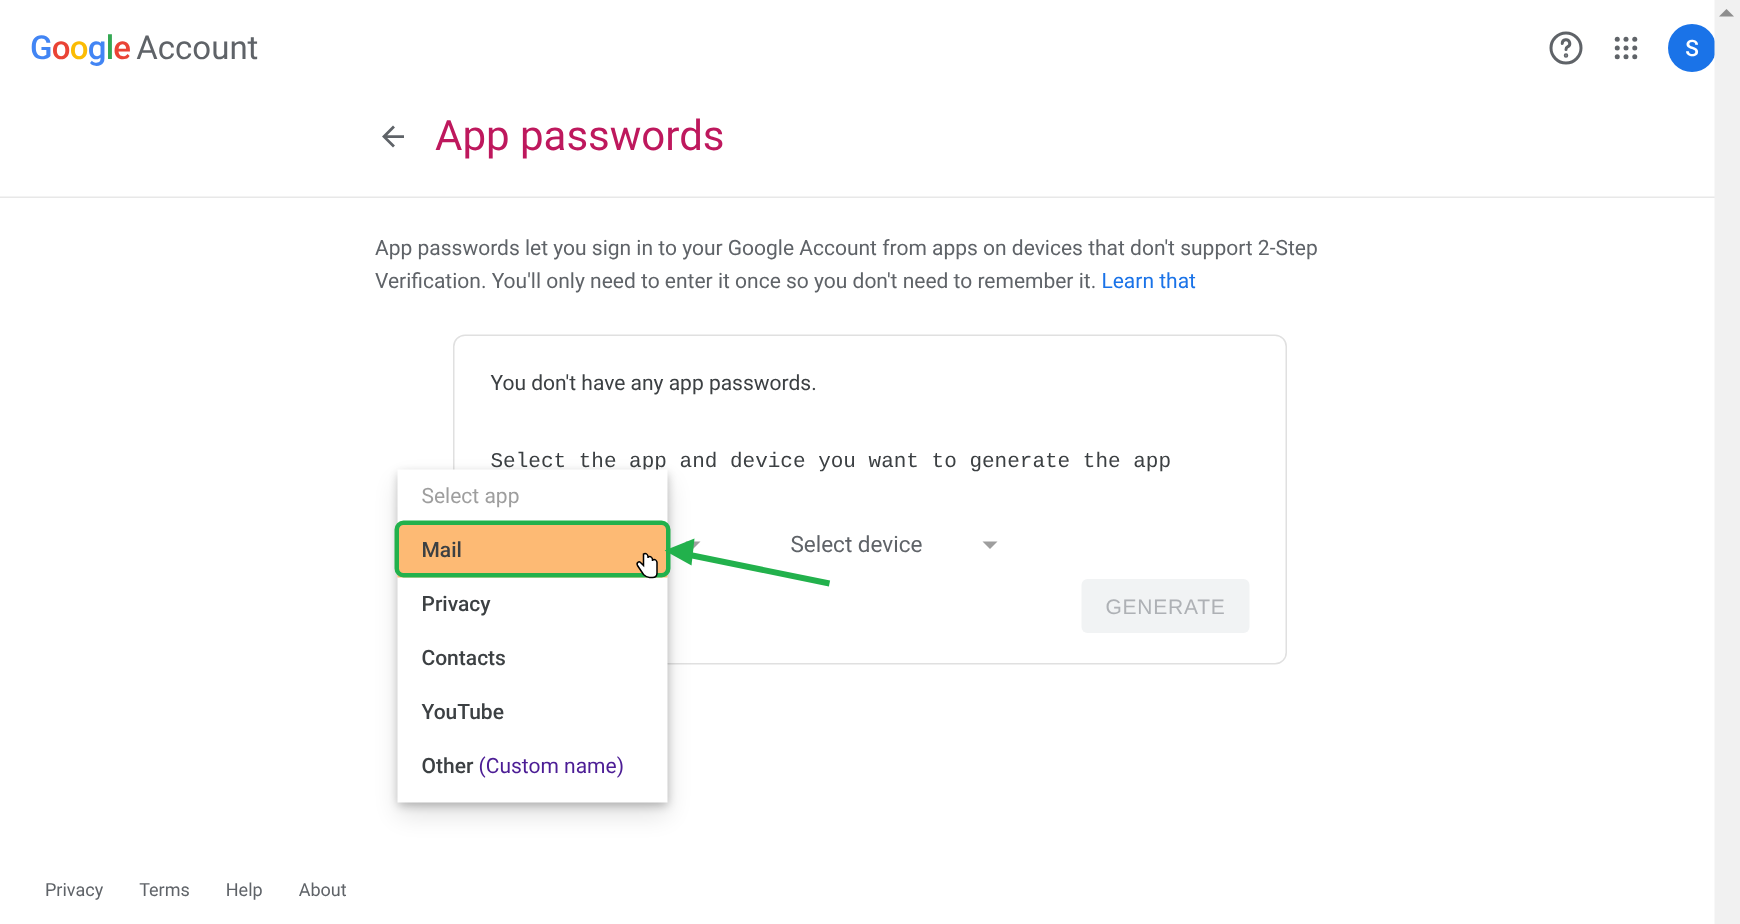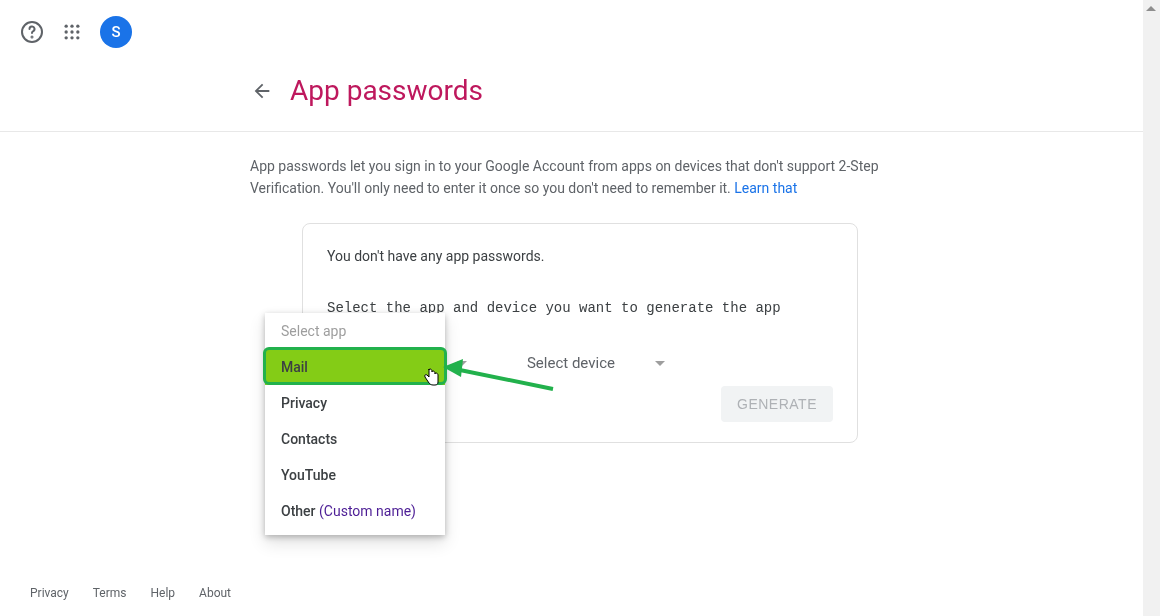--- a/index.html
+++ b/index.html
@@ -168,21 +168,21 @@
     font-size: 14px;
   }
   .dropdown-item {
     padding: 10px 16px;
     font-size: 14px;
     color: #3c4043;
     cursor: pointer;
     font-weight: 500;
   }
   .dropdown-item.hover {
-    background: #84cc16;
+    background: #fdba74;
   }
   .custom-name { font-weight: 400; color: #4c1d95; }
   .highlight-box {
     position: absolute;
     left: 263px;
     top: 347px;
     width: 184px;
     height: 38px;
     border: 3px solid #22b14c;
     border-radius: 6px;
@@ -228,20 +228,26 @@
     border-right: 5px solid transparent;
     border-bottom: 5px solid #8e8e8e;
     position: absolute;
     top: 6px; left: 3px;
   }
 </style>
 </head>
 <body>
 
 <div class="header">
+  <div class="logo-group">
+    <span class="google-logo">
+      <span class="g1">G</span><span class="g2">o</span><span class="g3">o</span><span class="g4">g</span><span class="g5">l</span><span class="g6">e</span>
+    </span>
+    <span class="account-label">Account</span>
+  </div>
   <div class="header-right">
     <div class="help-icon">
       <svg viewBox="0 0 24 24" width="24" height="24" fill="none" stroke="currentColor" stroke-width="2">
           <circle cx="12" cy="12" r="10"></circle>
           <path d="M9.5 9a2.5 2.5 0 1 1 3.5 2.3c-.8.4-1 .9-1 1.7" stroke-linecap="round"></path>
           <circle cx="12" cy="17" r="0.5" fill="currentColor"></circle>
         </svg>
     </div>
     <div class="apps-icon">
       <svg viewBox="0 0 24 24" fill="currentColor">

